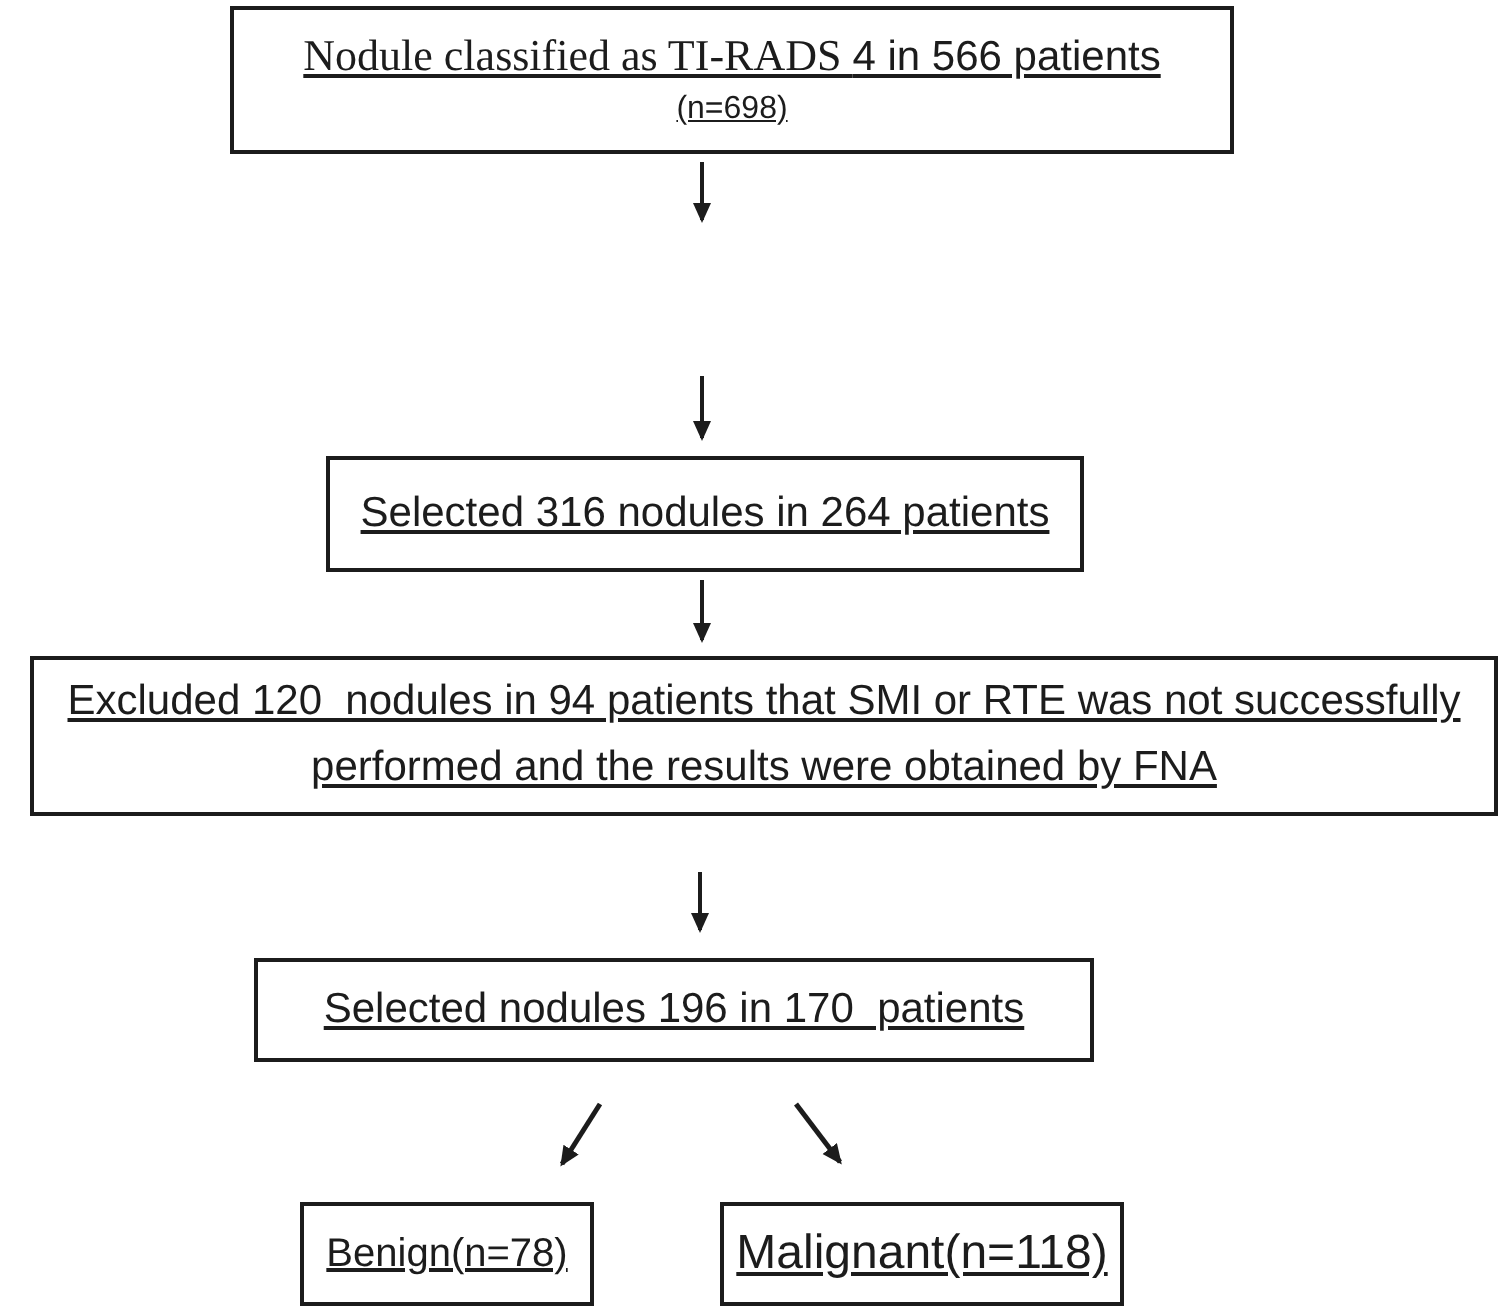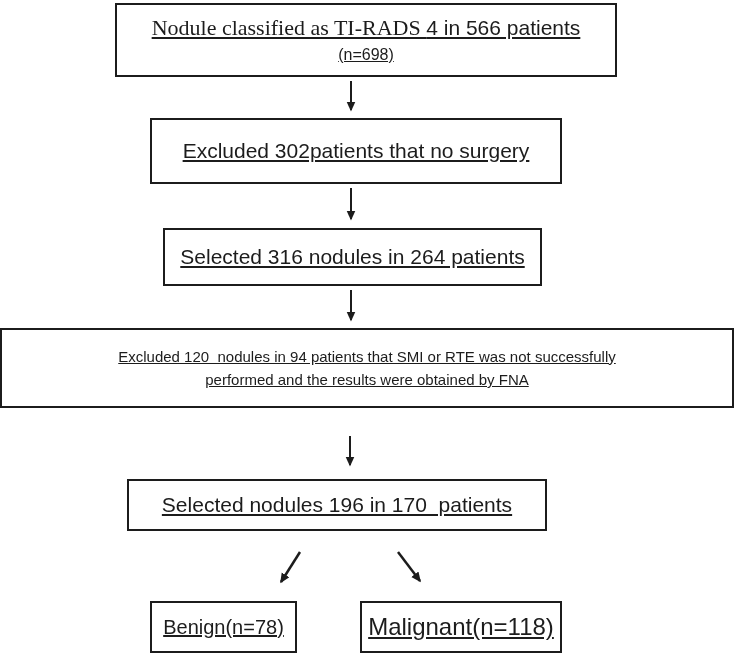--- a/index.html
+++ b/index.html
@@ -45,22 +45,22 @@
   }
   #box-excluded-surgery {
     left: 150px; top: 118px; width: 412px; height: 66px;
     font-size: 21px;
   }
   #box-selected-316 {
     left: 163px; top: 228px; width: 379px; height: 58px;
     font-size: 21px;
   }
   #box-excluded-120 {
-    left: 0; top: 328px; width: 734px; height: 80px;
-    font-size: 15px;
+    left: 15px; top: 328px; width: 734px; height: 80px;
+    font-size: 21px;
   }
   #box-excluded-120 .tline { line-height: 1.55; }
   #box-selected-196 {
     left: 127px; top: 479px; width: 420px; height: 52px;
     font-size: 21px;
   }
   #box-benign {
     left: 150px; top: 601px; width: 147px; height: 52px;
     font-size: 20px;
   }
@@ -92,23 +92,20 @@
     <line x1="350" y1="436" x2="350" y2="465" stroke="#1c1c1c" stroke-width="2" marker-end="url(#ah)"></line>
     <line x1="300" y1="552" x2="281" y2="582" stroke="#1c1c1c" stroke-width="2.5" marker-end="url(#ah)"></line>
     <line x1="398" y1="552" x2="420" y2="581" stroke="#1c1c1c" stroke-width="2.5" marker-end="url(#ah)"></line>
   </svg>
 
   <div class="fbox" id="box-tirads">
     <div class="tline"><span class="serif-part">Nodule classified as TI-RADS </span><span>4 in 566 patients</span></div>
     <div class="tline sub">(n=698)</div>
   </div>
 
-  <div class="fbox" id="box-excluded-surgery">
-    <div class="tline">Excluded 302patients that no surgery</div>
-  </div>
 
   <div class="fbox" id="box-selected-316">
     <div class="tline">Selected 316 nodules in 264 patients</div>
   </div>
 
   <div class="fbox" id="box-excluded-120">
     <div class="tline">Excluded 120  nodules in 94 patients that SMI or RTE was not successfully</div>
     <div class="tline">performed and the results were obtained by FNA</div>
   </div>
 

